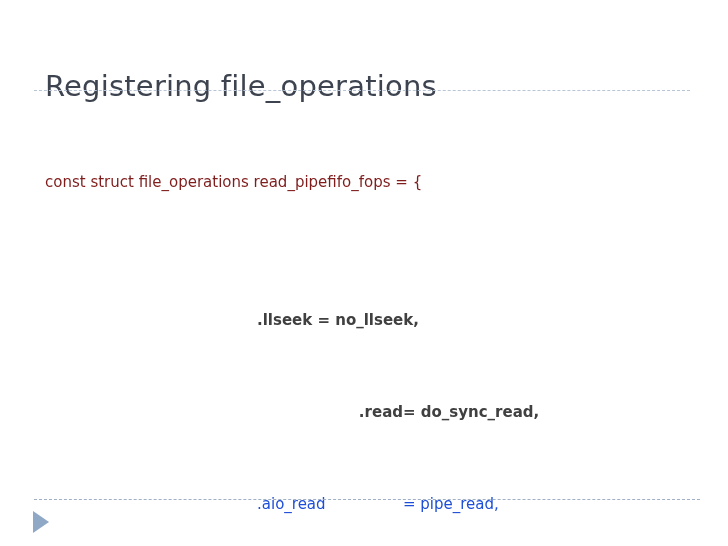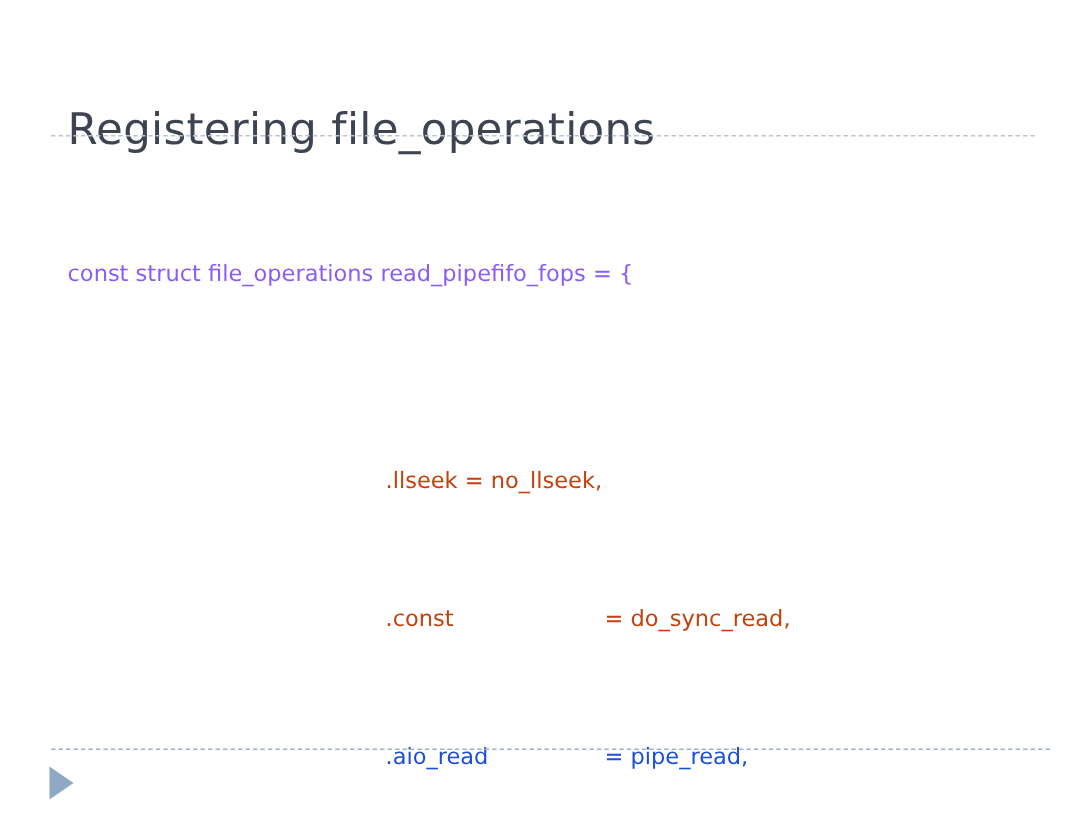--- a/index.html
+++ b/index.html
@@ -71,31 +71,32 @@
     display: inline-block;
     width: 212px;
   }
 
   .col-name {
     display: inline-block;
     width: 146px;
   }
 
   .em {
-    color: #c2410c;
-    font-weight: normal;
+    color: #404040;
+    font-weight: bold;
+    text-align: right;
   }
 
   .dim {
     color: #1d4ed8;
     font-weight: normal;
   }
 
   .plain {
-    color: #8b5cf6;
+    color: #7f1d1d;
   }
 
   
   .footer-rule {
     position: absolute;
     left: 34px;
     top: 499px;
     width: 666px;
     height: 0;
     border-top: 1px dashed #9fb0c6;
@@ -123,21 +124,21 @@
 
   <div class="body-area">
 
     <div class="code-block">
 
       <span class="code-line plain">const struct file_operations read_pipefifo_fops = {</span>
 
       <div>
         <span class="code-line"><span class="indent"></span><span class="em">.llseek = no_llseek,</span></span>
 
-        <span class="code-line"><span class="indent"></span><span class="col-name em">.const</span><span class="em">= do_sync_read,</span></span>
+        <span class="code-line"><span class="indent"></span><span class="col-name em">.read</span><span class="em">= do_sync_read,</span></span>
 
         <span class="code-line"><span class="indent"></span><span class="col-name dim">.aio_read</span><span class="dim">= pipe_read,</span></span>
 
         
 
         
 
         
 
         

